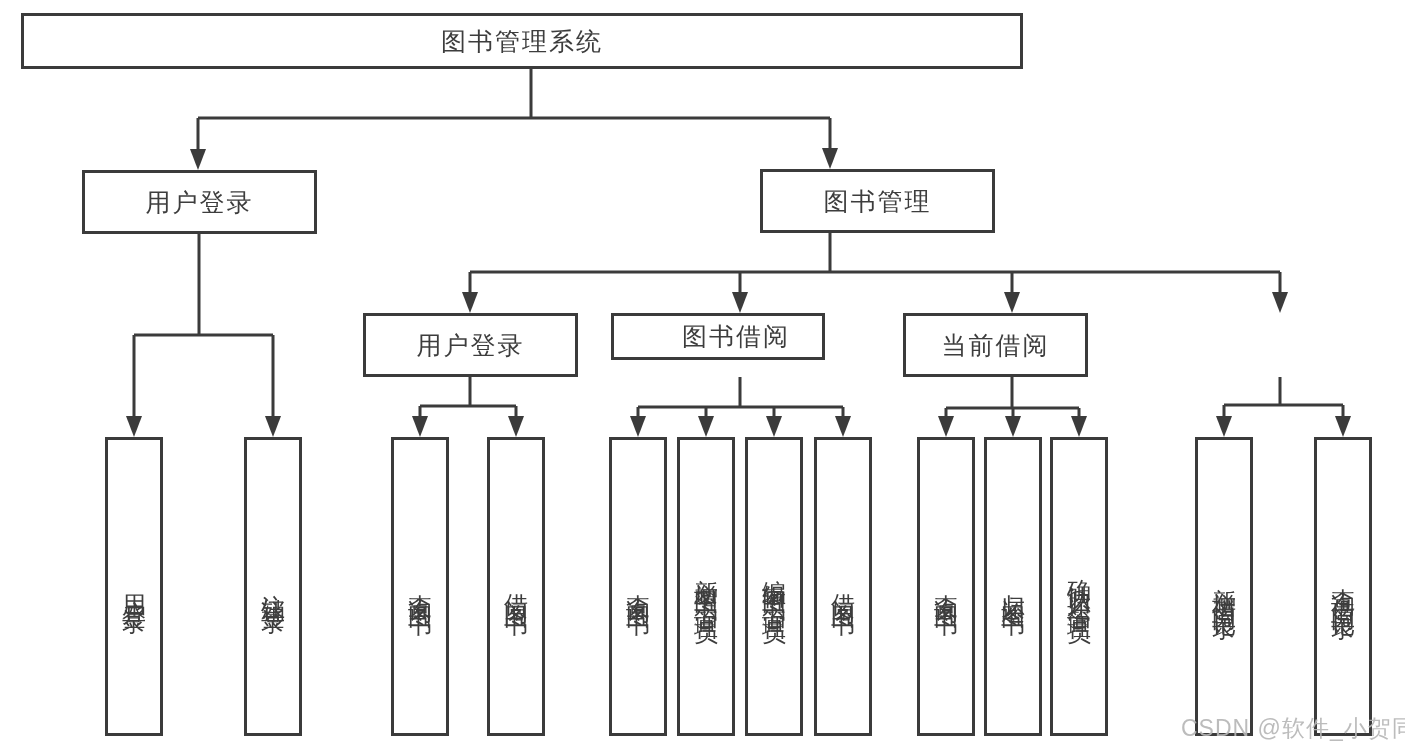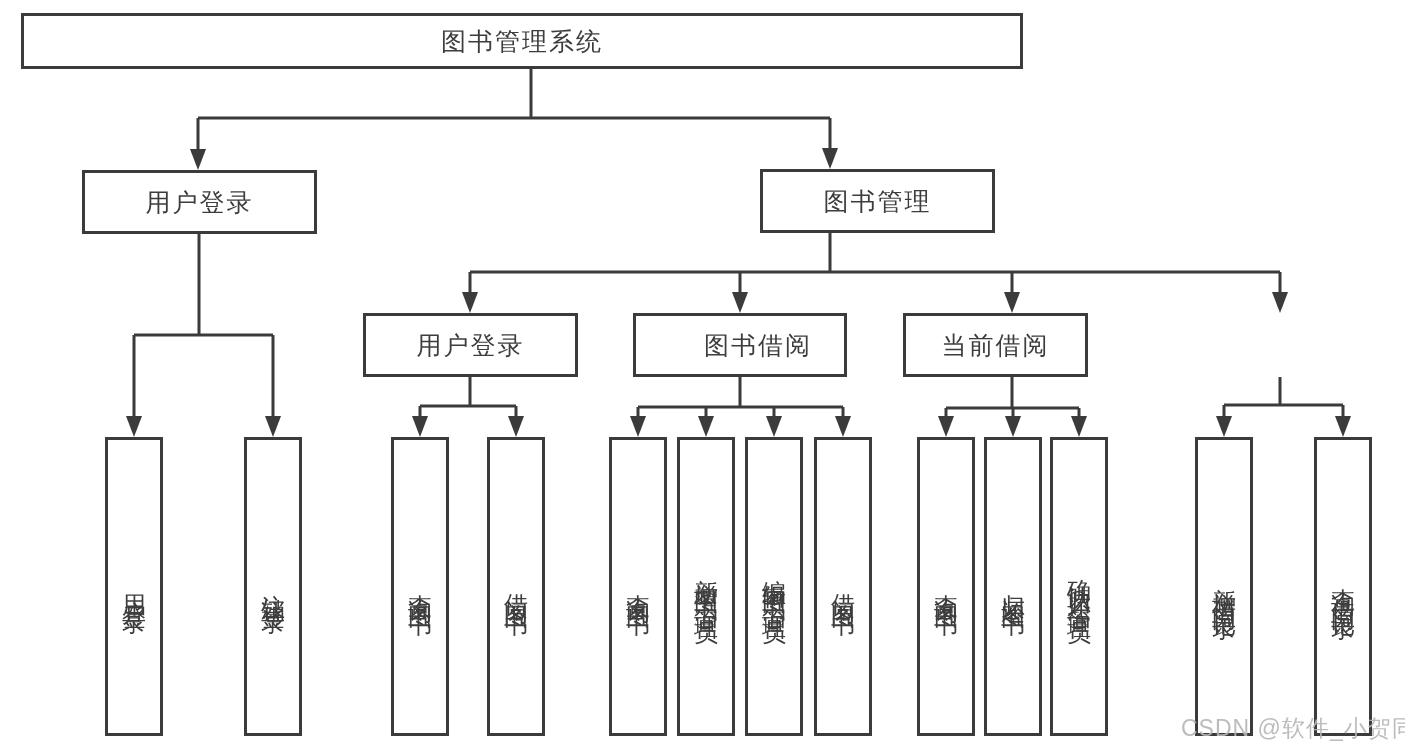--- a/index.html
+++ b/index.html
@@ -107,21 +107,21 @@
       <polygon stroke="none" points="1335,416 1351,416 1343,437"></polygon>
     </g>
   </svg>
 
   <div class="box" style="left:21px; top:13px; width:1002px; height:56px;">图书管理系统</div>
 
   <div class="box" style="left:82px; top:170px; width:235px; height:64px;">用户登录</div>
   <div class="box" style="left:712px; top:169px; width:235px; height:64px;margin-left:48px;">图书管理</div>
 
   <div class="box" style="left:363px; top:313px; width:215px; height:64px;">用户登录</div>
-  <div class="box" style="left:633px; top:313px; width:214px; height:64px;padding-left:36px;">图书借阅</div>
+  <div class="box" style="left:611px; top:313px; width:214px; height:47px;padding-left:36px;">图书借阅</div>
   <div class="box" style="left:903px; top:313px; width:185px; height:64px;">当前借阅</div>
 
   <div class="box leaf" style="left:105px; top:437px; width:58px; height:299px;">用户登录</div>
   <div class="box leaf" style="left:244px; top:437px; width:58px; height:299px;">注销登录</div>
 
   <div class="box leaf" style="left:391px; top:437px; width:58px; height:299px;">查询图书</div>
   <div class="box leaf" style="left:487px; top:437px; width:58px; height:299px;">借阅图书</div>
 
   <div class="box leaf" style="left:609px; top:437px; width:58px; height:299px;">查询图书</div>
   <div class="box leaf" style="left:677px; top:437px; width:58px; height:299px;">新增图书（管理员）</div>

